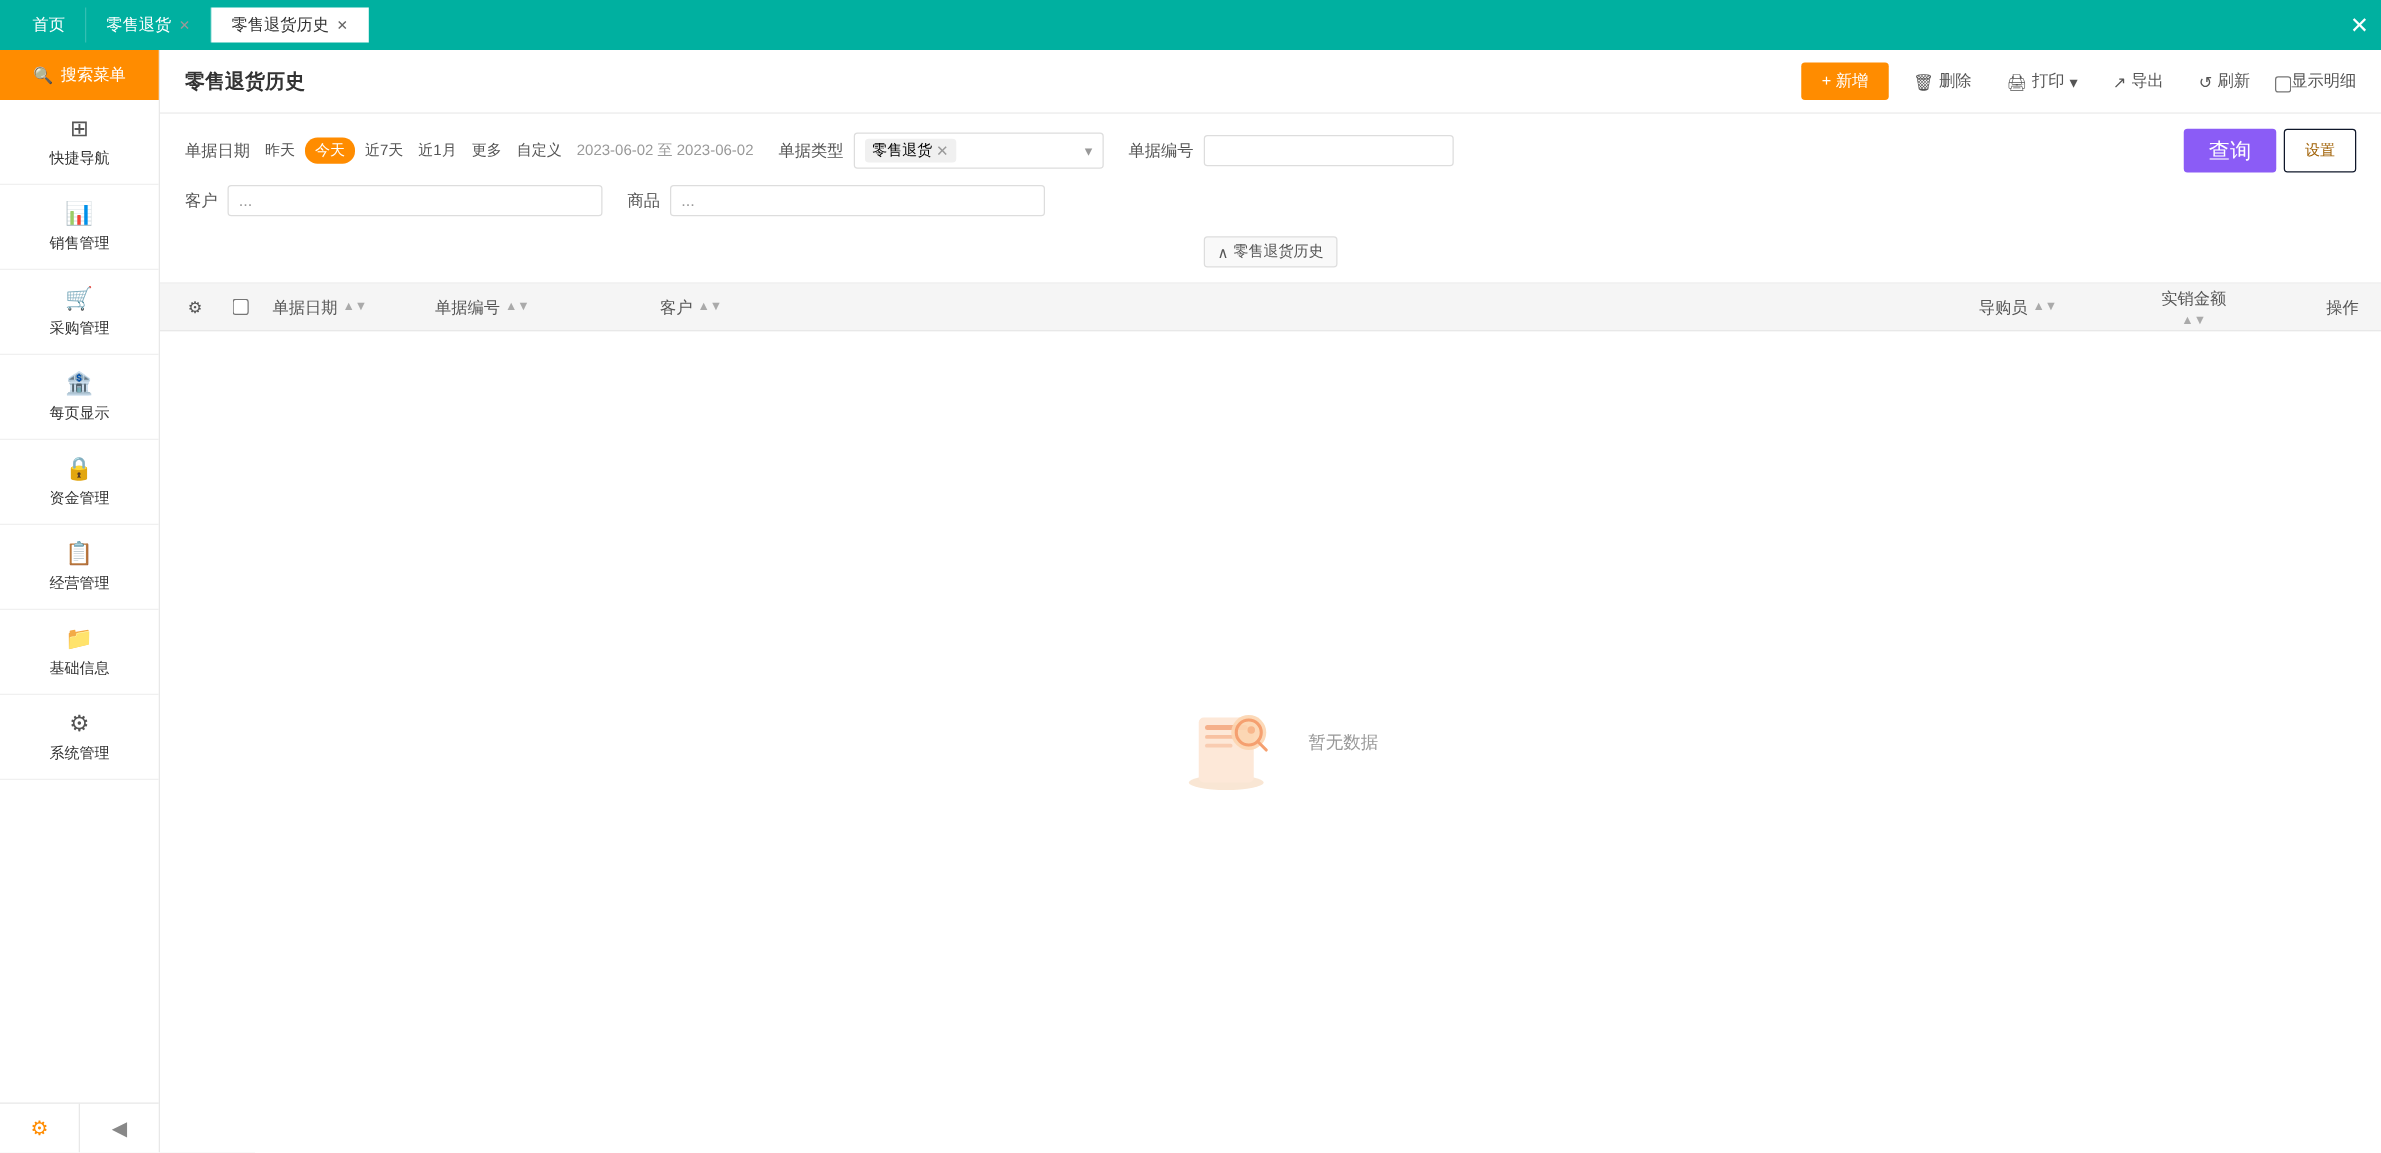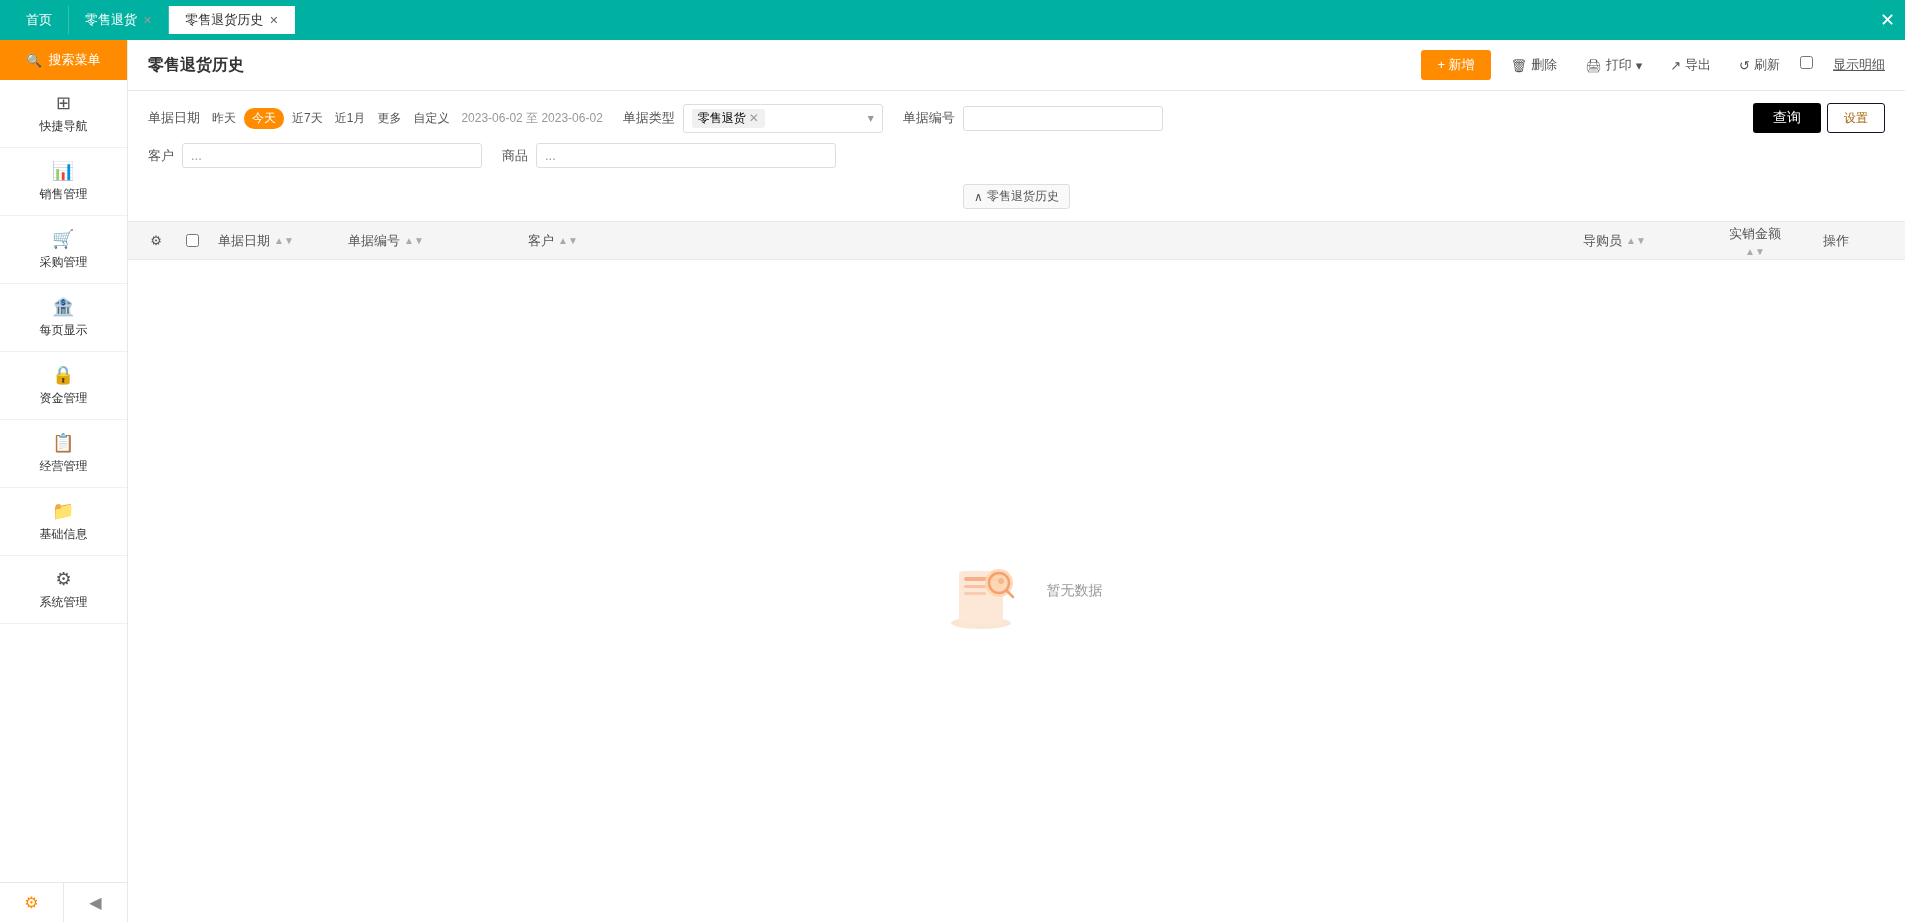--- a/index.html
+++ b/index.html
@@ -132,39 +132,39 @@
     .btn-primary {
       background: #ff8c00;
       color: #fff;
       border: none;
       padding: 6px 16px;
       border-radius: 3px;
       cursor: pointer;
       font-size: 13px;
     }
     .btn-query {
-      background: #000000;
+      background: #8b5cf6;
       color: #fff;
       border: none;
       padding: 6px 20px;
       border-radius: 3px;
       cursor: pointer;
-      font-size: 14px;
+      font-size: 17px;
       margin-left: 46px;
     }
     .btn-settings {
       background: #fff;
       color: #a16207;
       border: 1px solid #0f172a;
       padding: 5px 16px;
       border-radius: 3px;
       cursor: pointer;
       font-size: 12px;
     }
-    .checkbox-label { display: flex; align-items: flex-start; gap: 20px; font-size: 13px; color: #555; cursor: pointer; text-decoration: underline; }
+    .checkbox-label { display: flex; align-items: flex-end; gap: 0; font-size: 13px; color: #555; cursor: pointer; }
 
     
     .filter-area {
       background: #fff;
       padding: 12px 20px;
       border-bottom: 1px solid #e8e8e8;
     }
     .filter-row {
       display: flex;
       align-items: center;
@@ -282,21 +282,21 @@
       white-space: nowrap;
     }
     .th .sort-icon { font-size: 10px; color: #aaa; display: flex; flex-direction: column; line-height: 1; }
     .th-settings { width: 36px; display: flex; align-items: center; justify-content: center; }
     .th-check { width: 36px; display: flex; align-items: center; justify-content: center; }
     .th-date { width: 130px; }
     .th-billno { width: 180px; }
     .th-customer { flex: 1; }
     .th-guide { width: 120px; }
     .th-amount { width: 120px; text-align: right; justify-content: flex-end; flex-direction: column; }
-    .th-action { width: 80px; text-align: center; justify-content: flex-start; }
+    .th-action { width: 80px; text-align: center; justify-content: flex-end; }
 
     
     .empty-state {
       flex: 1;
       display: flex;
       align-items: center;
       justify-content: center;
       gap: 16px;
     }
     .empty-icon {

